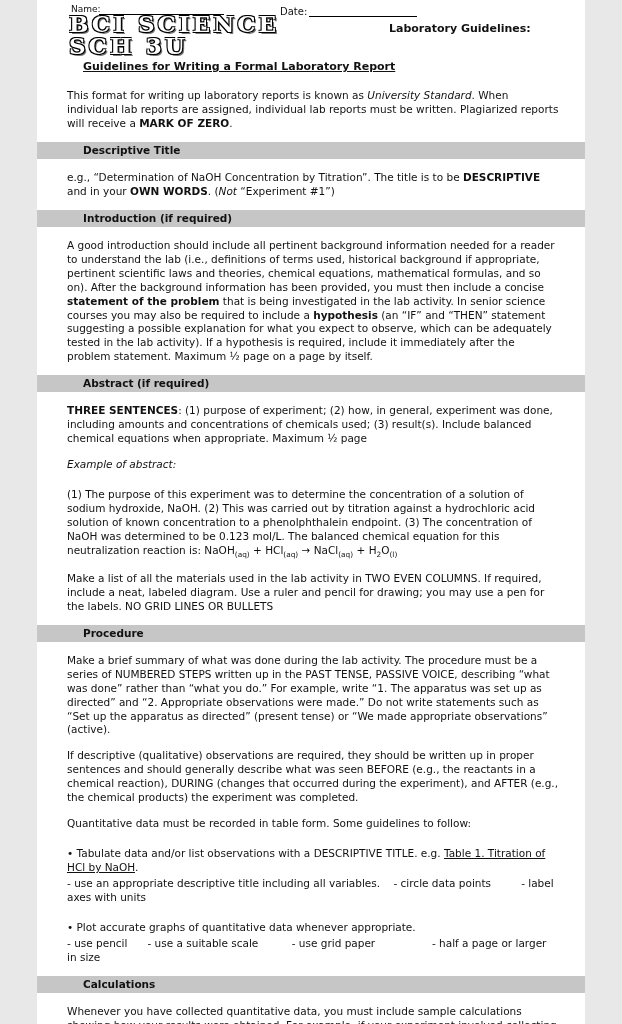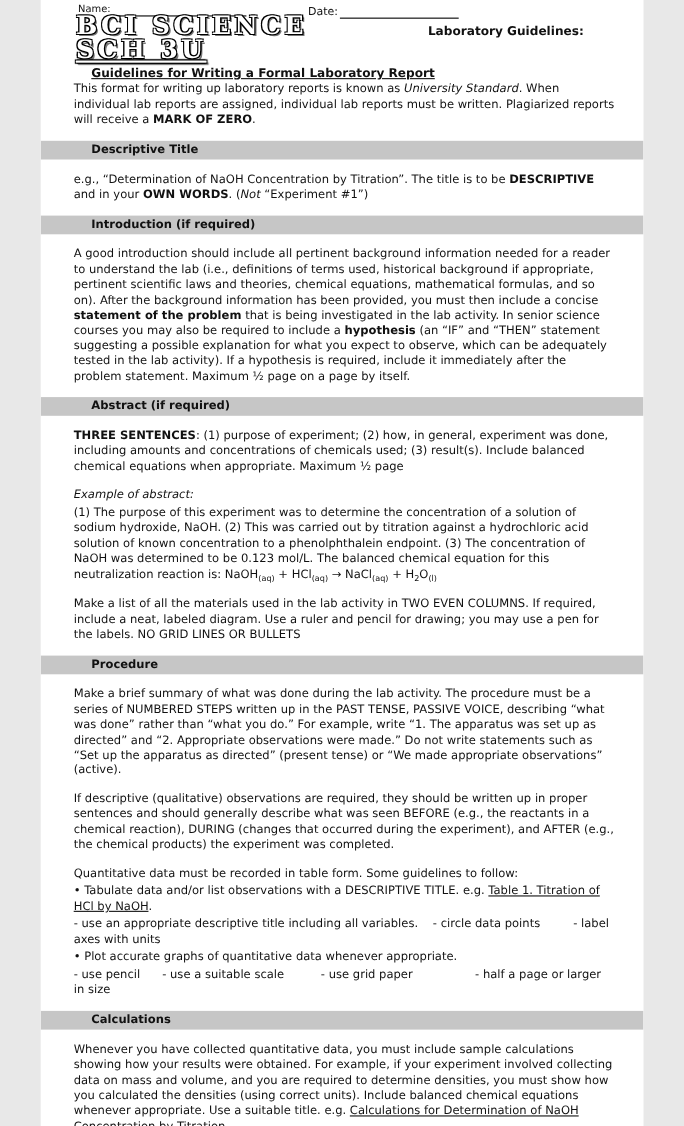--- a/index.html
+++ b/index.html
@@ -28,42 +28,42 @@
   .outline-text{
     position:absolute;
     font-family:"DejaVu Serif",serif;
     font-weight:bold;
     font-size:23px;
     letter-spacing:3px;
     color:#ffffff;
     text-shadow:-1px -1px 0 #000,1px -1px 0 #000,-1px 1px 0 #000,1px 1px 0 #000,2px 2px 0 #777;
   }
   .course-1{left:32px;top:10px;}
-  .course-2{left:32px;top:32px;text-decoration:underline;}
+  .course-2{left:32px;top:32px;}
   .doc-title{position:absolute;left:352px;top:22px;font-weight:bold;font-size:11px;}
   
   .sec-title{
     margin:2px 26px 0 46px;
     font-weight:bold;
     font-size:11px;
     text-decoration:underline;
   }
   .bar{
     margin-top:11px;
     background:var(--bar-color);
     padding:2px 4px 3px 46px;
     font-weight:bold;
     font-size:10.5px;
   }
   .para{
     margin:12px 26px 0 30px;
     font-size:10.5px;
     line-height:1.33;
   }
-  .para.tight{margin-top:2px;}
+  .para.tight{margin-top:16px;}
   .para.pre{white-space:pre-wrap;margin-top:2px;}
 </style>
 </head>
 <body>
 
 <div class="page">
 
   <header class="doc-header">
     <span class="small-label name-label">Name:</span>
     <span class="blank-line name-blank"></span>

